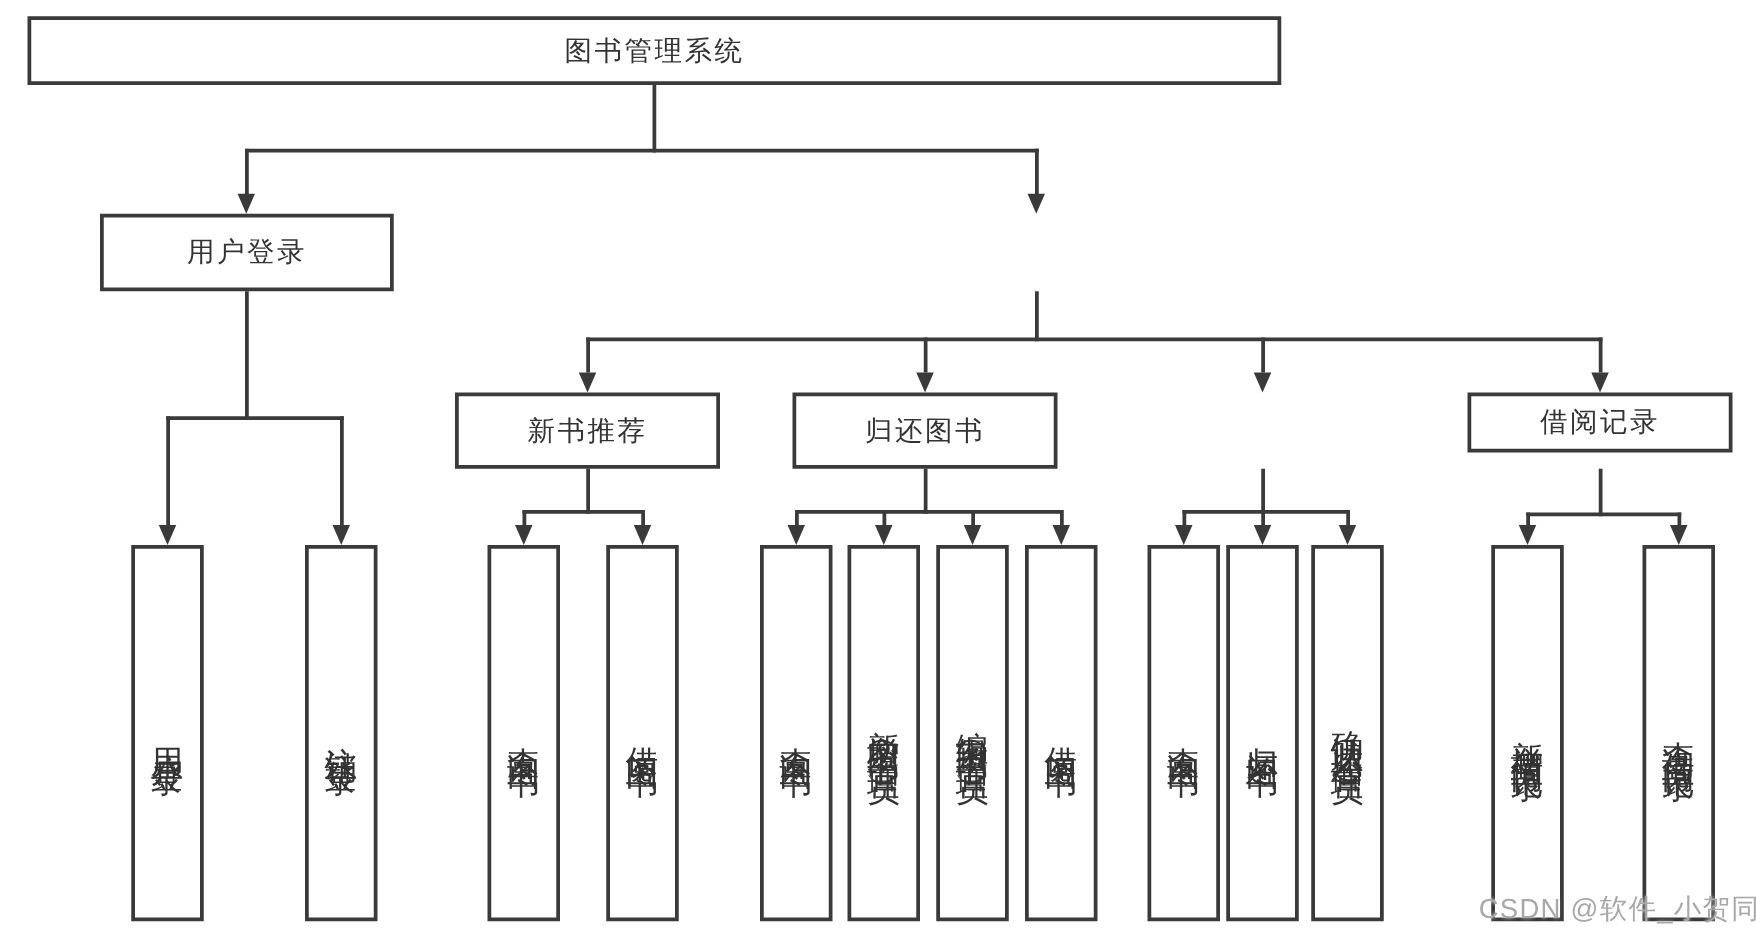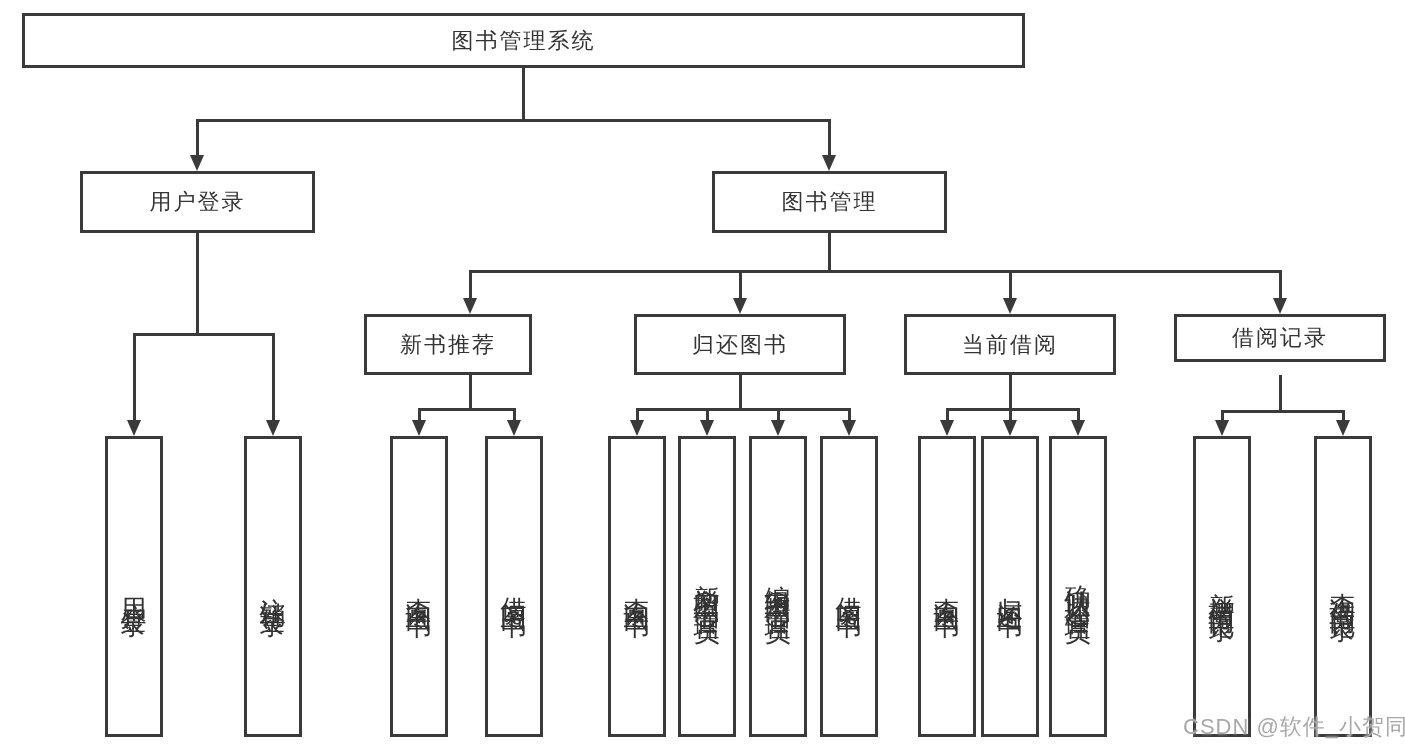--- a/index.html
+++ b/index.html
@@ -59,21 +59,21 @@
     color:var(--watermark);
     text-shadow:0 0 3px rgba(255,255,255,.85);
     z-index:10;
     white-space:nowrap;
   }
 
   
   #n-root   {left:22px;  top:13px;  width:1003px; height:55px;}
   #n-login  {left:80px;  top:171px; width:235px;  height:62px;}
   #n-mgmt   {left:712px; top:171px; width:235px;  height:62px;}
-  #n-newbook{left:364px; top:314px; width:168px;  height:61px;}
+  #n-newbook{left:364px; top:314px; width:212px;  height:61px;}
   #n-borrow {left:634px; top:314px; width:212px;  height:61px;}
   #n-current{left:904px; top:314px; width:212px;  height:61px;}
   #n-records{left:1174px;top:314px; width:212px;  height:48px;}
 
   .leaf{top:436px;width:58px;height:301px;}
   #l-login1{left:105px;}  #l-login2{left:244px;}
   #l-nb1{left:390px;}     #l-nb2{left:485px;}
   #l-bw1{left:608px;}     #l-bw2{left:678px;}  #l-bw3{left:749px;} #l-bw4{left:820px;}
   #l-cur1{left:918px;}    #l-cur2{left:981px;} #l-cur3{left:1049px;}
   #l-rec1{left:1193px;}   #l-rec2{left:1314px;}
@@ -145,25 +145,23 @@
   #c7-a2   {left:1336px;top:420px;}
 </style>
 </head>
 <body>
 
 <div id="canvas">
 
   <div class="box" id="n-root">图书管理系统</div>
 
   <div class="box" id="n-login">用户登录</div>
-  <div class="box" id="n-mgmt">图书管理</div>
 
   <div class="box" id="n-newbook">新书推荐</div>
   <div class="box" id="n-borrow">归还图书</div>
-  <div class="box" id="n-current">当前借阅</div>
   <div class="box" id="n-records">借阅记录</div>
 
   <div class="box vbox leaf" id="l-login1">用户登录</div>
   <div class="box vbox leaf" id="l-login2">注销登录</div>
 
   <div class="box vbox leaf" id="l-nb1">查询图书</div>
   <div class="box vbox leaf" id="l-nb2">借阅图书</div>
 
   <div class="box vbox leaf" id="l-bw1">查询图书</div>
   <div class="box vbox leaf" id="l-bw2">新增图书（管理员）</div>

